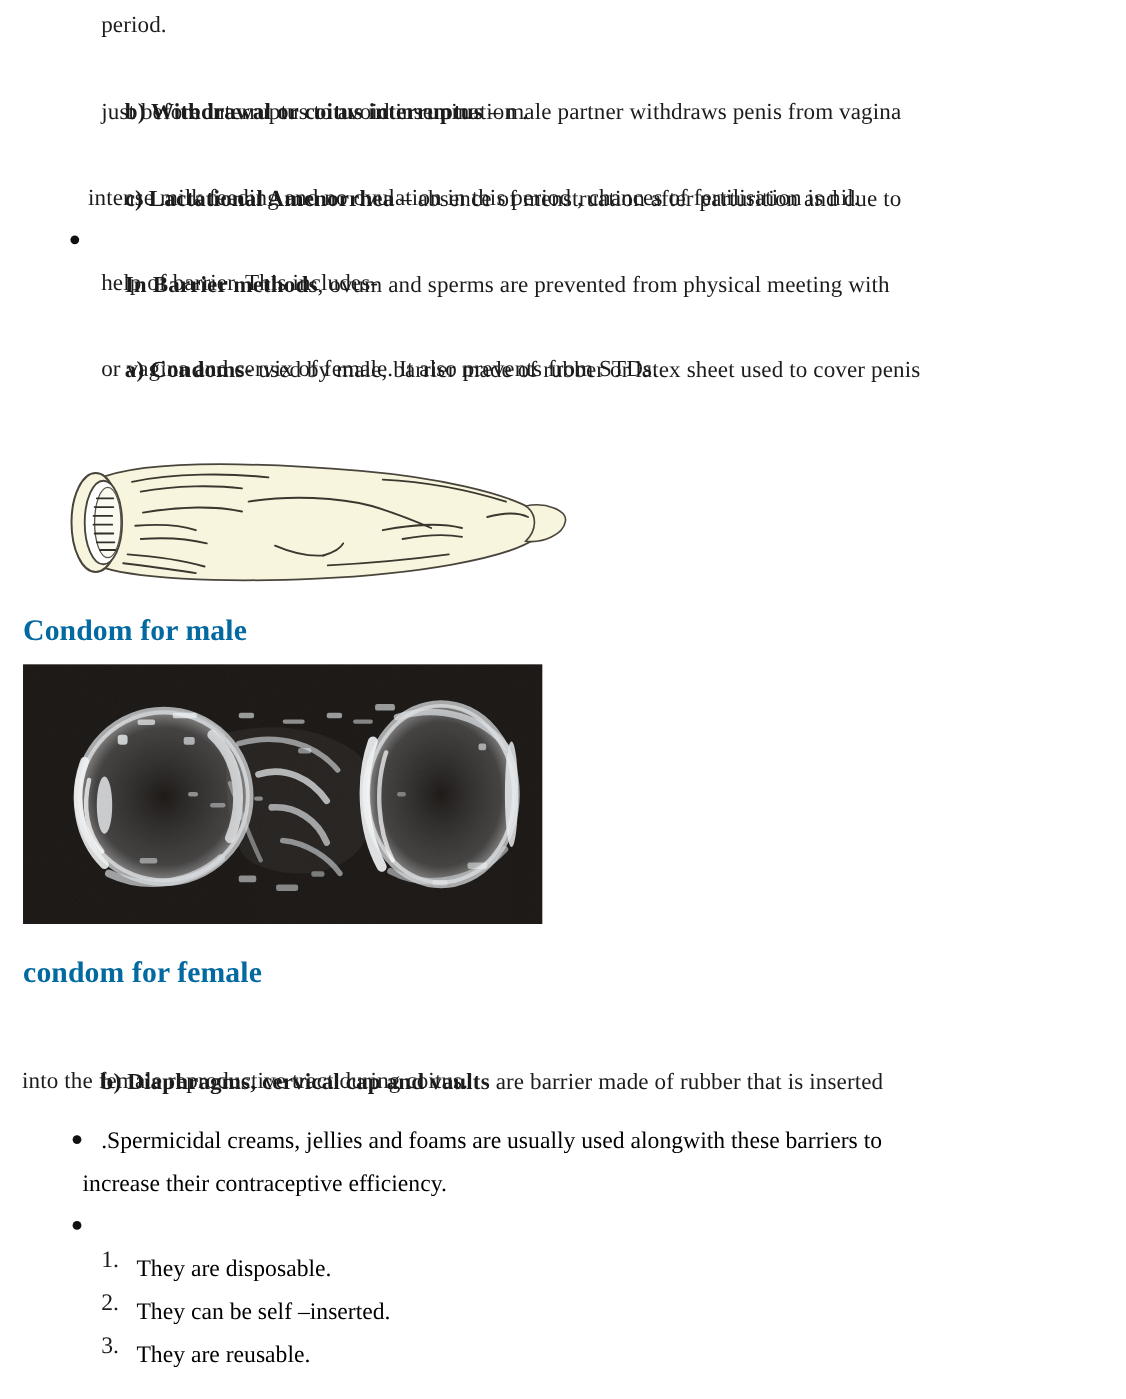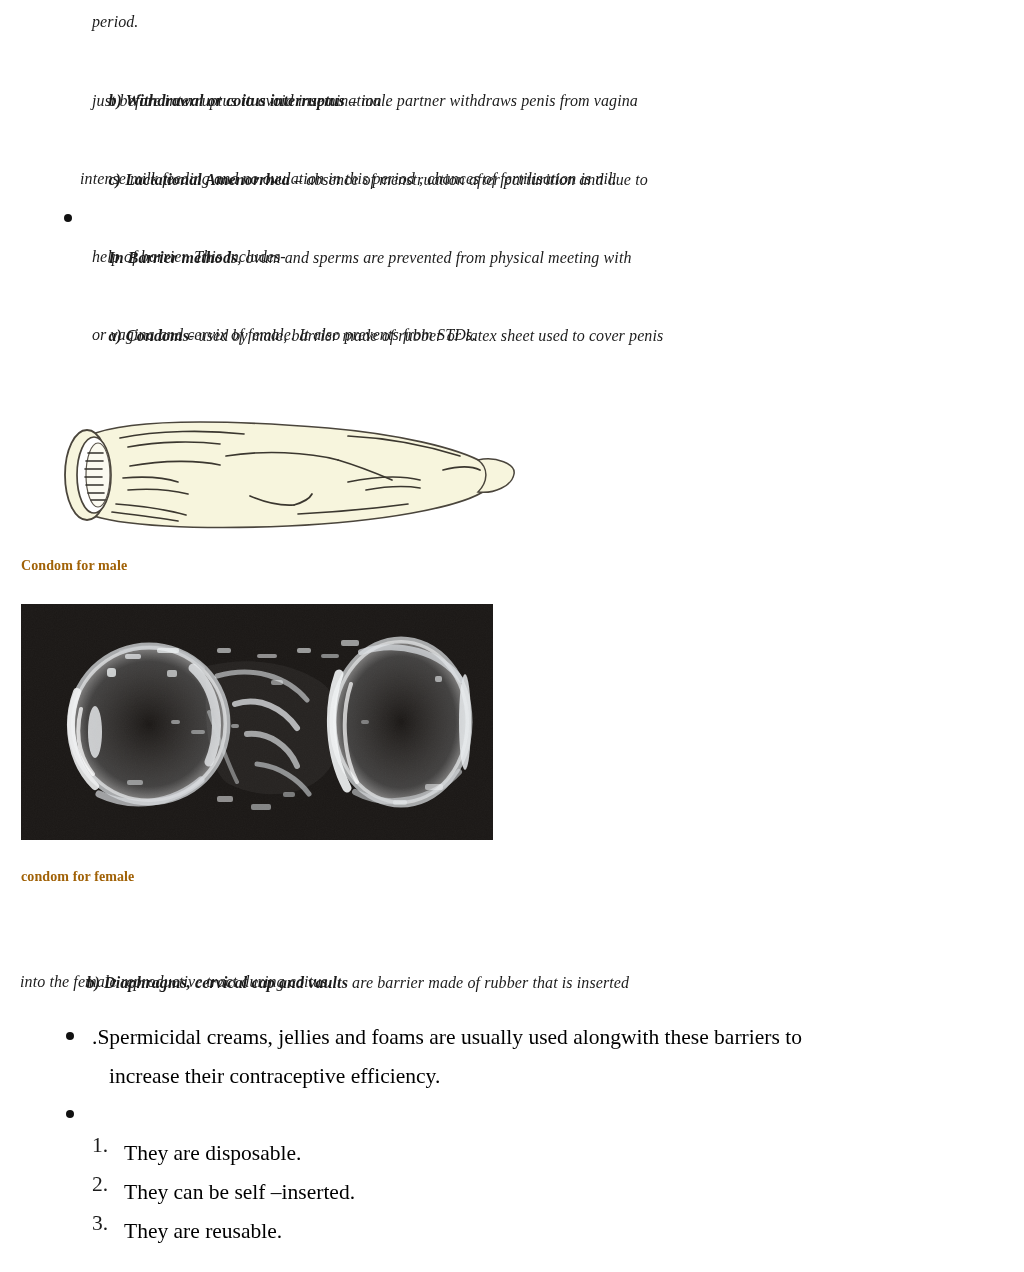--- a/index.html
+++ b/index.html
@@ -21,26 +21,25 @@
     position: relative;
     width: 1024px;
     height: 1272px;
     background: #ffffff;
     box-sizing: border-box;
   }
 
   
   .para {
     position: absolute;
-    font-size: 16px;
+    font-size: 21px;
     line-height: 40px;
     letter-spacing: .1px;
     color: #1c1c1c;
     white-space: pre-wrap;
-    font-style: italic;
   }
   .bold { font-weight: 700; }
 
   
   .bullet-dot {
     position: absolute;
     width: 8px;
     height: 8px;
     background: #111;
     border-radius: 50%;
@@ -51,23 +50,23 @@
     position: absolute;
     left: 48px;
     top: 408px;
     width: 480px;
     height: 130px;
   }
   .fig-drawing svg { display: block; width: 100%; height: 100%; }
 
   .caption {
     position: absolute;
-    font-size: 14px;
+    font-size: 27px;
     font-weight: 700;
-    color: #a16207;
+    color: #0369a1;
     letter-spacing: .1px;
     white-space: pre;
   }
 
   
   .fig-photo {
     position: absolute;
     left: 21px;
     top: 604px;
     width: 472px;
@@ -252,21 +251,21 @@
 
   <div class="caption" style="left:21px; top:869px;">condom for female</div>
 
   <div class="para" style="left:70px; top:923px;">
     <span class="bold">b) Diaphragms, cervical cap and vaults</span><span> are barrier made of rubber that is inserted</span>
   </div>
   <div class="para" style="left:20px; top:962px;">into the female reproductive tract during coitus.</div>
 
   <span class="bullet-dot" style="left:66px; top:1032px;"></span>
   <div class="list-row" style="left:92px; top:1017px;">.Spermicidal creams, jellies and foams are usually used alongwith these barriers to</div>
-  <div class="list-row" style="left:109px; top:1056px;">increase their contraceptive efficiency.</div>
+  <div class="list-row" style="left:75px; top:1056px;">increase their contraceptive efficiency.</div>
 
   <span class="bullet-dot" style="left:66px; top:1110px;"></span>
 
   <div class="num-marker" style="left:92px; top:1133px;">1.</div>
   <div class="list-row" style="left:124px; top:1133px;">They are disposable.</div>
 
   <div class="num-marker" style="left:92px; top:1172px;">2.</div>
   <div class="list-row" style="left:124px; top:1172px;">They can be self –inserted.</div>
 
   <div class="num-marker" style="left:92px; top:1211px;">3.</div>

